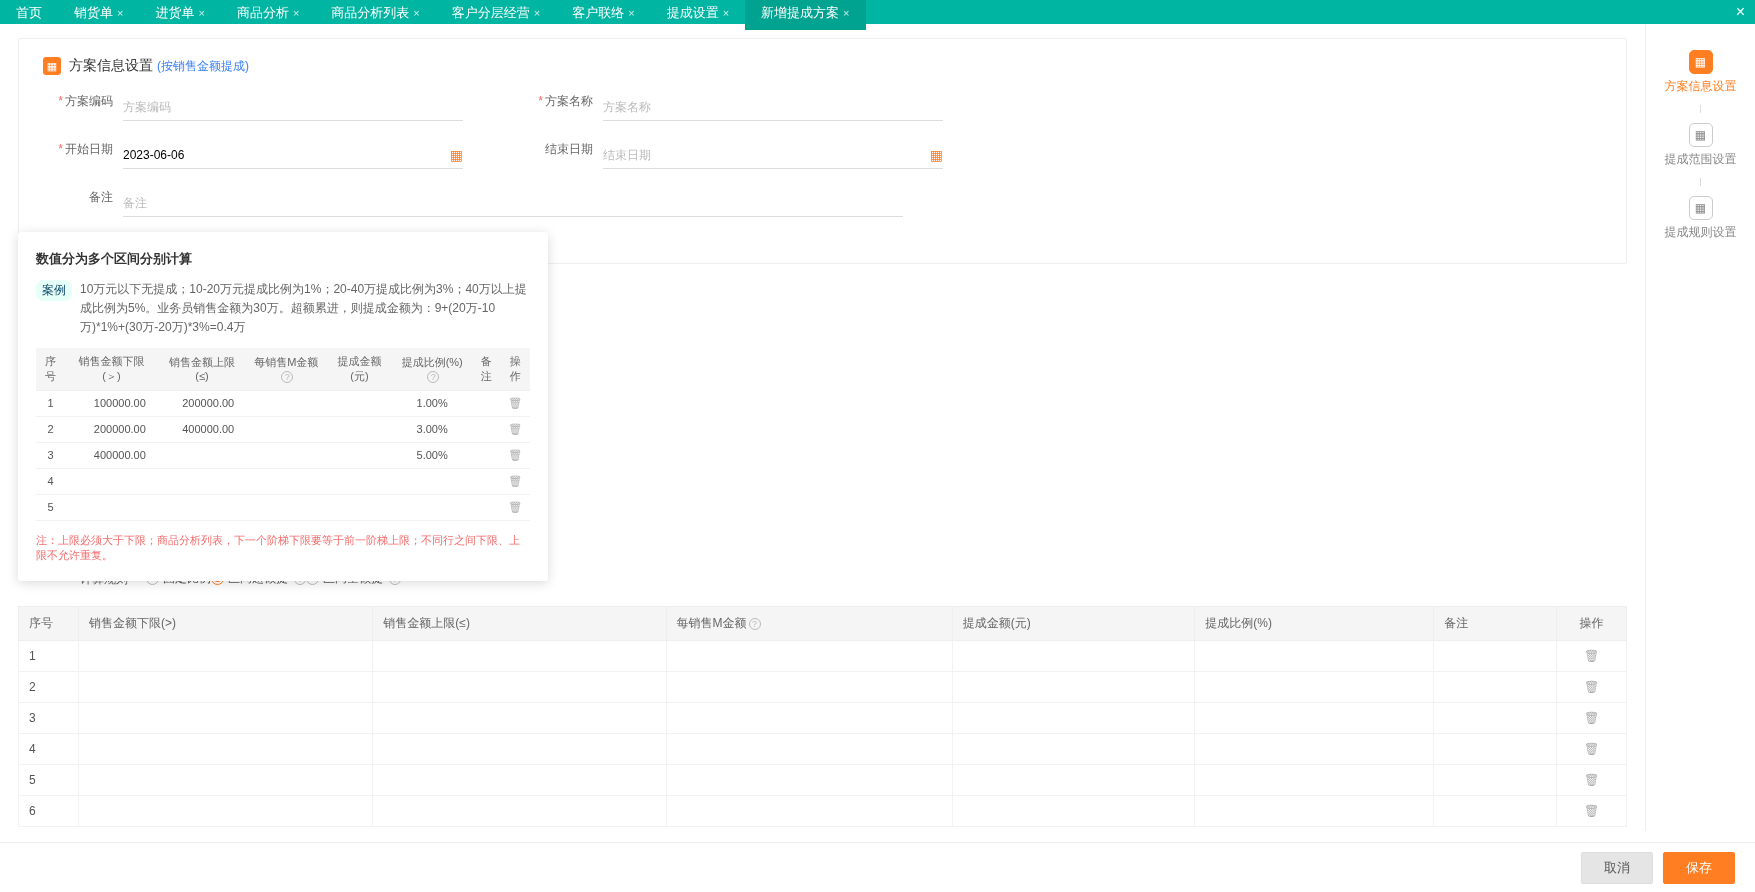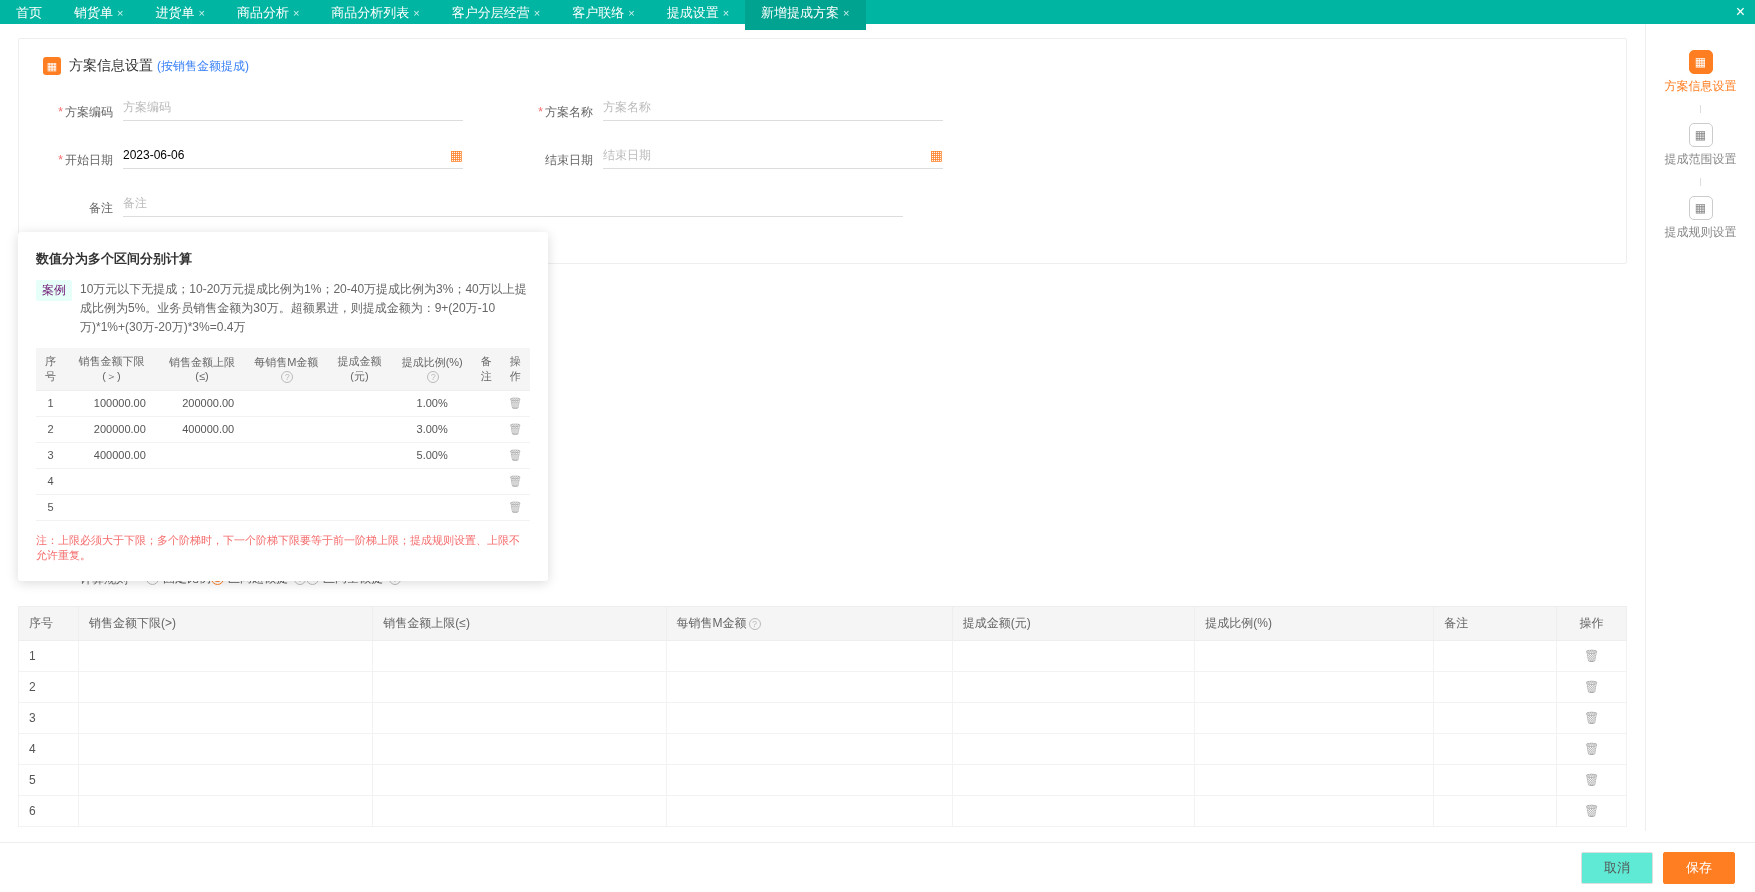--- a/index.html
+++ b/index.html
@@ -21,33 +21,33 @@
 .rail-step.active .rail-icon { background: #ff7e22; border-color: #ff7e22; color: #fff; }
 .rail-line { width: 1px; height: 8px; background: #ddd; margin: 0 auto; }
 
 .card { border: 1px solid #eee; border-radius: 2px; padding: 18px 24px 26px; margin-bottom: 14px; background: #fff; }
 .card-head { display: flex; align-items: center; margin-bottom: 18px; }
 .head-icon { width: 18px; height: 18px; background: #ff7e22; color: #fff; border-radius: 3px; display: inline-flex; align-items: center; justify-content: center; font-size: 11px; margin-right: 8px; }
 .card-title { font-size: 14px; color: #333; }
 .card-sub { font-size: 12px; color: #3b82f6; margin-left: 4px; }
 
 .form-row { display: flex; gap: 60px; margin-bottom: 20px; }
-.field { display: flex; align-items: flex-end; width: 420px; }
+.field { display: flex; align-items: flex-start; width: 420px; }
 .field label { width: 70px; text-align: right; color: #666; font-size: 12px; margin-right: 10px; }
 .field .req { color: #f56c6c; margin-right: 2px; }
 .field .inputwrap { flex: 1; border-bottom: 1px solid #ddd; display: flex; align-items: center; height: 28px; }
 .field input { border: none; outline: none; width: 100%; font-size: 12px; background: transparent; }
 .field input::placeholder { color: #bbb; }
 .cal-icon { color: #ff7e22; font-size: 14px; }
 
 
 .popup { position: absolute; top: 208px; left: 18px; width: 530px; background: #fff; box-shadow: 0 2px 12px rgba(0,0,0,.15); border-radius: 3px; padding: 18px; z-index: 10; }
 .popup-title { font-size: 13px; font-weight: bold; margin-bottom: 12px; }
 .case-row { display: flex; align-items: flex-start; gap: 8px; margin-bottom: 10px; font-size: 12px; color: #666; line-height: 1.6; }
-.case-tag { background: #e6fff8; color: #701a75; padding: 1px 6px; border-radius: 2px; flex-shrink: 0; }
+.case-tag { background: #e6fff8; color: #0c4a6e; padding: 1px 6px; border-radius: 8px; flex-shrink: 0; }
 .mini-table { width: 100%; border-collapse: collapse; font-size: 11px; margin-top: 8px; }
 .mini-table th { background: #f5f5f5; font-weight: normal; color: #666; padding: 6px 4px; text-align: center; border-bottom: 1px solid #eee;}
 .mini-table td { padding: 6px 4px; text-align: center; border-bottom: 1px solid #f2f2f2; color: #555; }
 .mini-table td.r { text-align: right; padding-right: 12px; }
 .trash { color: #aaa; cursor: pointer; }
 .popup-note { color: #f56c6c; font-size: 11px; margin-top: 12px; }
 .qmark { display: inline-block; width: 12px; height: 12px; border: 1px solid #bbb; border-radius: 50%; font-size: 9px; line-height: 11px; text-align: center; color: #bbb; margin-left: 2px; }
 
 
 .rule-row { display: flex; align-items: center; gap: 18px; margin: 12px 0 18px 50px; font-size: 12px; color: #555; }
@@ -59,21 +59,21 @@
 
 
 .big-table { width: 100%; border-collapse: collapse; font-size: 12px; }
 .big-table th { background: #f5f5f5; font-weight: normal; color: #666; padding: 8px 10px; text-align: left; border: 1px solid #eee; }
 .big-table th.c, .big-table td.c { text-align: center; }
 .big-table td { padding: 8px 10px; border: 1px solid #f2f2f2; color: #555; }
 .big-table .op-col { width: 70px; text-align: center; }
 
 
 .footer { position: fixed; bottom: 0; left: 0; right: 0; height: 50px; border-top: 1px solid #eee; background: #fff; display: flex; justify-content: flex-end; align-items: center; padding: 0 20px; gap: 10px; }
-.btn { height: 32px; padding: 0 22px; border-radius: 2px; font-size: 13px; cursor: pointer; border: 1px solid #ddd; background: #5eead4; color: #555; }
+.btn { height: 32px; padding: 0 22px; border-radius: 2px; font-size: 13px; cursor: pointer; border: 1px solid #ddd; background: #e5e5e5; color: #555; }
 .btn.primary { background: #ff7e22; border-color: #ff7e22; color: #fff; }
 </style>
 </head>
 <body>
 
 <div class="tabbar">
 
   <span class="tab">首页</span>
     <span class="tab">销货单<span class="close">×</span></span>
     <span class="tab">进货单<span class="close">×</span></span>
@@ -203,21 +203,21 @@
               <td class="r"></td>
               <td class="r"></td>
               <td></td>
               <td></td>
               <td class="c"></td>
               <td></td>
               <td class="c"><span class="trash">🗑</span></td>
             </tr>
           </tbody>
       </table>
-      <div class="popup-note">注：上限必须大于下限；多个阶梯时，下一个阶梯下限要等于前一阶梯上限；提成规则设置、上限不允许重复。</div>
+      <div class="popup-note">注：上限必须大于下限；商品分析列表，下一个阶梯下限要等于前一阶梯上限；不同行之间下限、上限不允许重复。</div>
     </div>
 
     <div style="height:280px"></div>
 
     <div class="rule-row">
       <span class="lbl">计算规则</span>
       <span id="radios"><span class="radio">
             <span class="dot"></span>
             <span>固定比例</span>
           </span><span class="radio checked">

